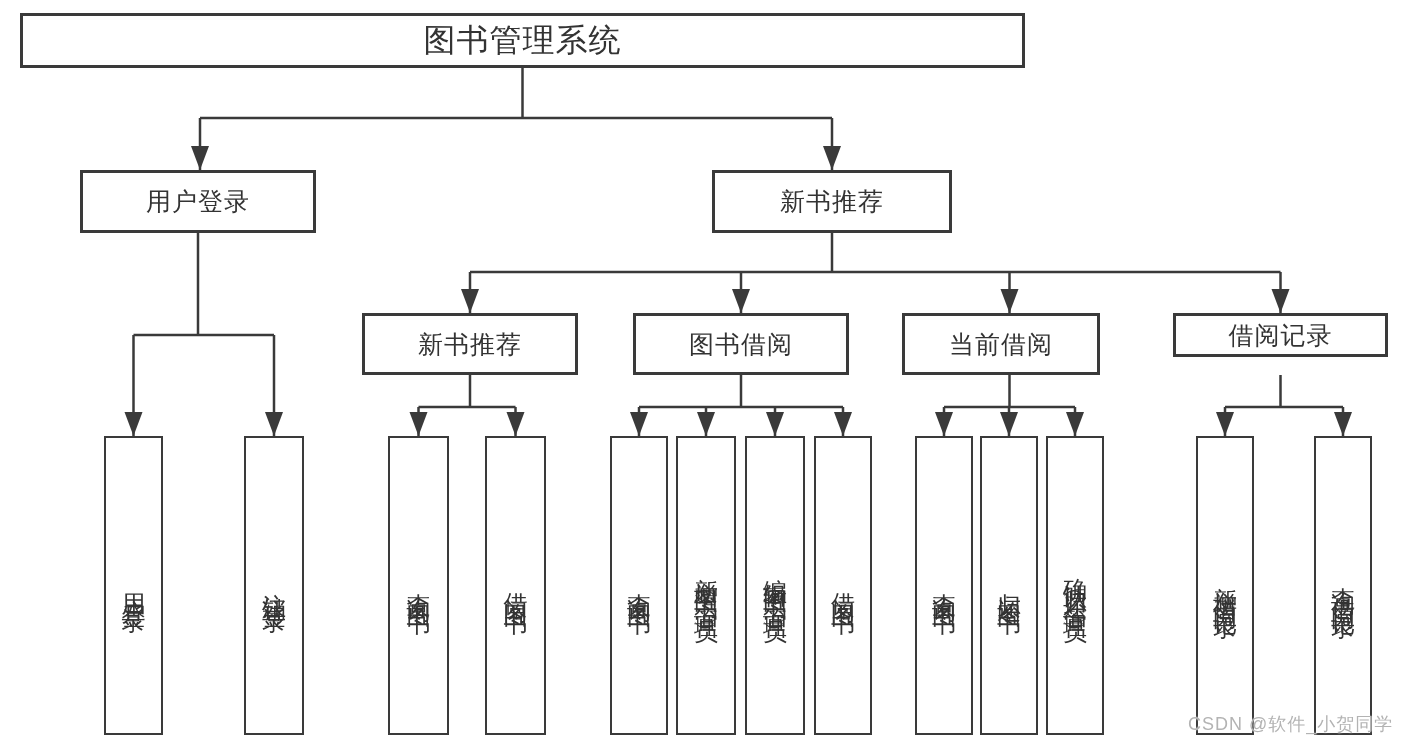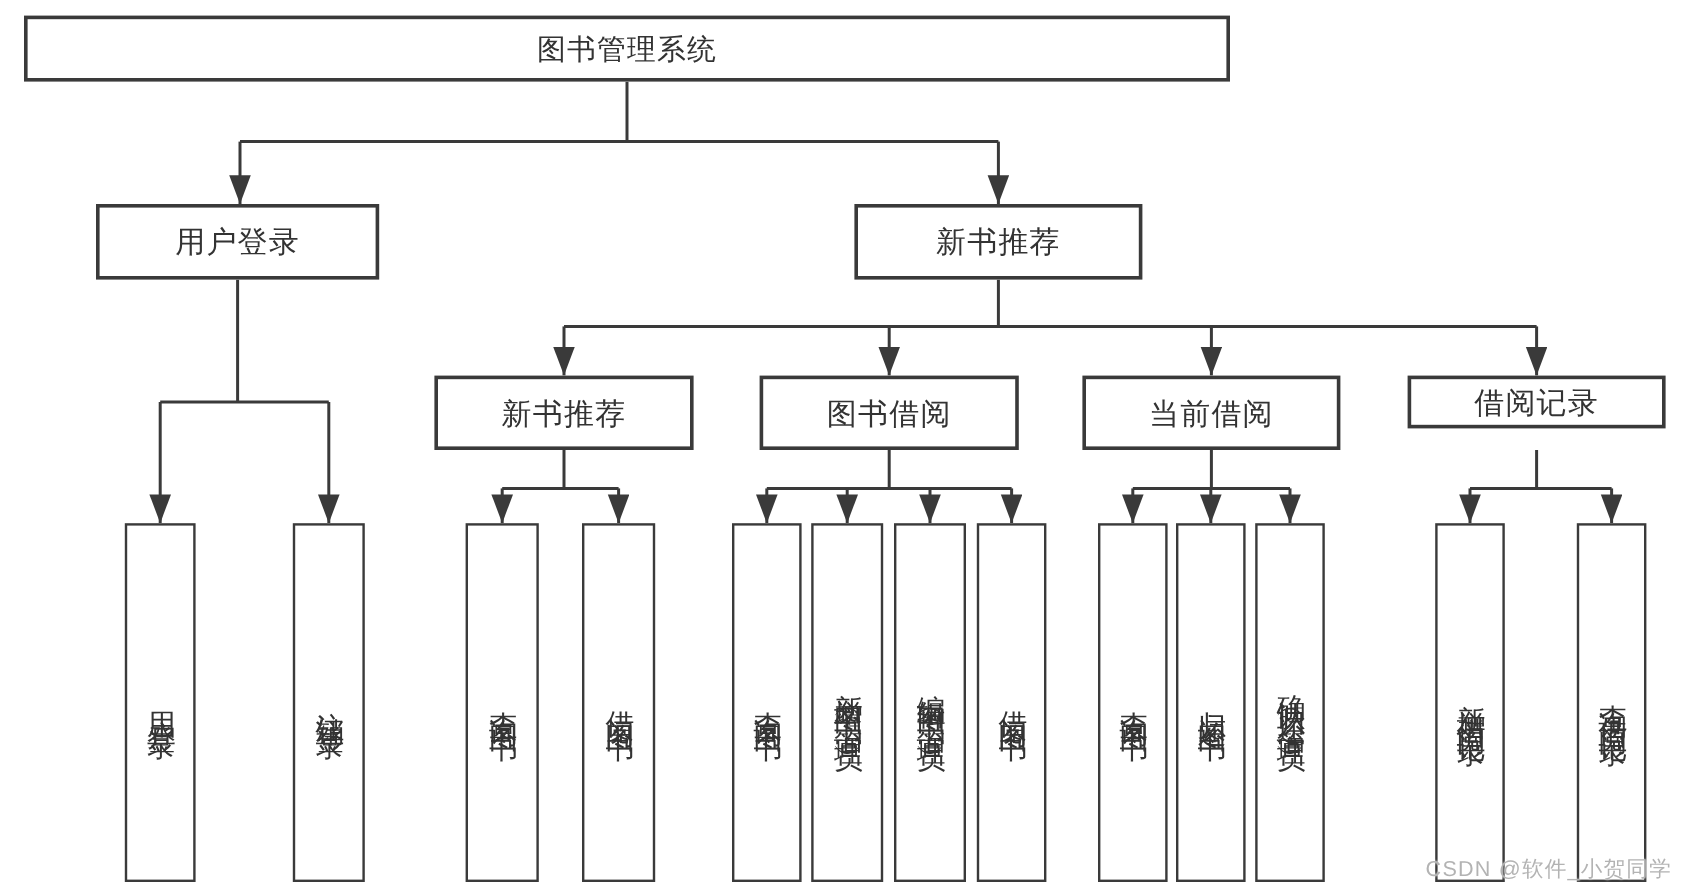--- a/index.html
+++ b/index.html
@@ -2,21 +2,21 @@
 <html><head>
 <meta charset="utf-8">
 <style>
   html,body{margin:0;padding:0;background:#ffffff;}
   body{font-family:"Liberation Sans","DejaVu Sans",sans-serif;}
   #stage{position:relative;width:1405px;height:747px;background:#ffffff;overflow:hidden;}
   #connectors{position:absolute;left:0;top:0;width:1405px;height:747px;pointer-events:none;}
   .box{position:absolute;box-sizing:border-box;border:3px solid #3a3a3a;background:#ffffff;
        display:flex;align-items:center;justify-content:center;}
   .box.h span{font-size:25px;color:#333333;letter-spacing:1px;white-space:nowrap;}
-  .box.root span{font-size:24px;}
+  .box.root span{font-size:32px;}
   .box.v{border-width:2.5px;}
   .box.v span{writing-mode:vertical-rl;text-orientation:mixed;font-size:24px;
               letter-spacing:6px;color:#333333;line-height:1;}
   #watermark{position:absolute;left:1188px;top:712px;font-size:18px;color:#b3b3b3;
              letter-spacing:1px;white-space:nowrap;text-shadow:0 0 2px #ffffff;z-index:5;text-align:right;}
 </style>
 </head>
 <body>
 
 <div id="stage">
@@ -81,21 +81,21 @@
   <div class="box h" style="left:712px;top:170px;width:240px;height:63px">
     <span>新书推荐</span>
   </div>
 
   <div class="box h" style="left:362px;top:313px;width:216px;height:62px">
     <span>新书推荐</span>
   </div>
   <div class="box h" style="left:633px;top:313px;width:216px;height:62px">
     <span>图书借阅</span>
   </div>
-  <div class="box h" style="left:902px;top:313px;width:215px;height:62px">
+  <div class="box h" style="left:902px;top:313px;width:198px;height:62px">
     <span>当前借阅</span>
   </div>
   <div class="box h" style="left:1173px;top:313px;width:215px;height:44px">
     <span>借阅记录</span>
   </div>
 
   <div class="box v" style="left:104px;top:436px;width:59px;height:299px">
     <span>用户登录</span>
   </div>
   <div class="box v" style="left:244px;top:436px;width:60px;height:299px">

